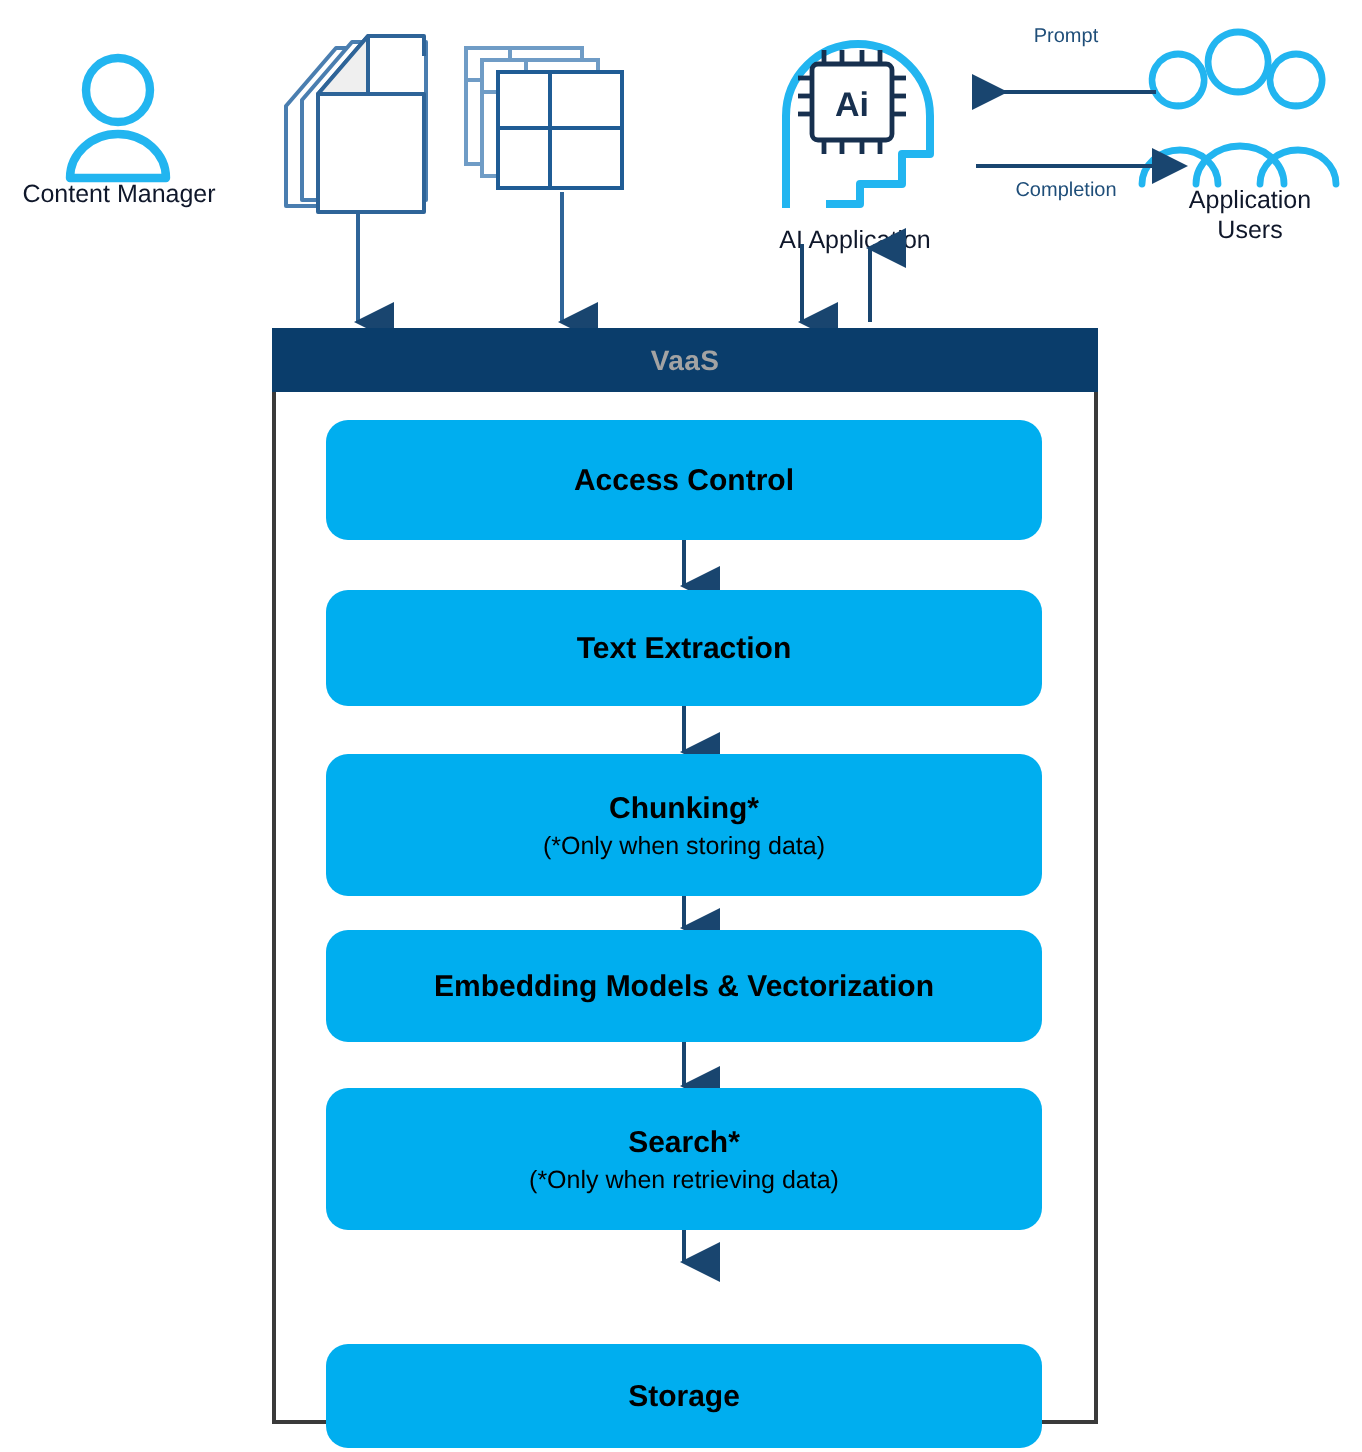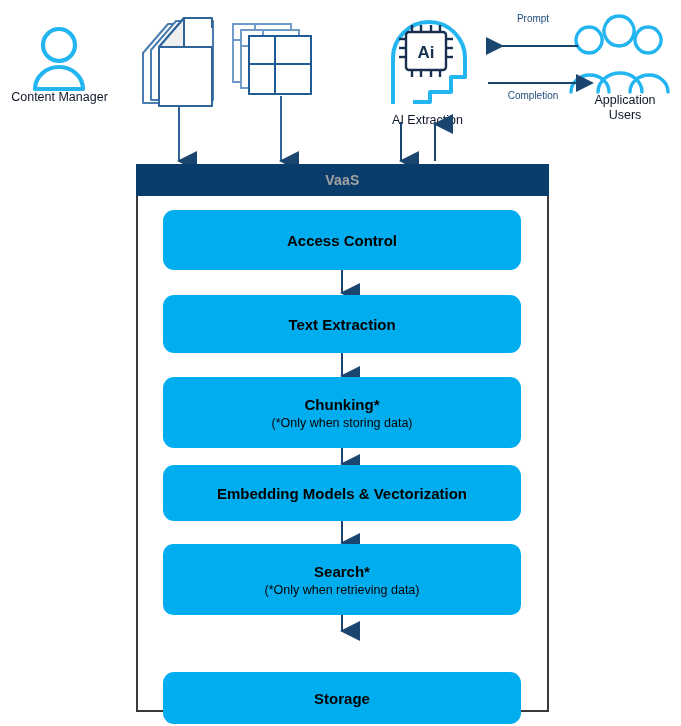--- a/index.html
+++ b/index.html
@@ -143,21 +143,21 @@
       <line x1="440" y1="70" x2="440" y2="77"></line>
       <line x1="406" y1="39" x2="399" y2="39"></line>
       <line x1="406" y1="48" x2="399" y2="48"></line>
       <line x1="406" y1="57" x2="399" y2="57"></line>
       <line x1="446" y1="39" x2="453" y2="39"></line>
       <line x1="446" y1="48" x2="453" y2="48"></line>
       <line x1="446" y1="57" x2="453" y2="57"></line>
     </g>
     <text x="426" y="58" font-family="Liberation Sans, sans-serif" font-size="17" font-weight="bold" fill="#17304F" text-anchor="middle">Ai</text>
   </svg>
-  <div class="actor-label" style="left:370px; top:113px; width:115px;">AI Extraction</div>
+  <div class="actor-label" style="left:370px; top:113px; width:115px;">AI Application</div>
 
   <svg class="overlay" aria-hidden="true">
     <g stroke="#22B5F0" stroke-width="3.4" fill="none" stroke-linecap="round" stroke-linejoin="round">
       <path d="M589 53 a13 13 0 1 1 0.1 0 M571 92 a19 17 0 0 1 38 0"></path>
       <path d="M648 53 a13 13 0 1 1 0.1 0 M630 92 a19 17 0 0 1 38 0"></path>
       <path d="M619 46 a15 15 0 1 1 0.1 0 M598 92 a22 19 0 0 1 44 0"></path>
     </g>
   </svg>
   <div class="actor-label" style="left:570px; top:93px; width:110px;">Application
 Users</div>
@@ -215,21 +215,21 @@
 
   <div class="stage-box" style="top:465px; height:56px;">
     <div class="stage-title">Embedding Models &amp; Vectorization</div>
   </div>
 
   <div class="stage-box" style="top:377px; height:71px;">
     <div class="stage-title">Chunking*</div>
     <div class="stage-sub">(*Only when storing data)</div>
   </div>
 
-  <div class="stage-box" style="top:544px; height:71px;border-radius:10px;">
+  <div class="stage-box" style="top:544px; height:71px;">
     <div class="stage-title">Search*</div>
     <div class="stage-sub">(*Only when retrieving data)</div>
   </div>
 
   <div class="stage-box" style="top:632px; height:52px;margin-top:40px;">
     <div class="stage-title">Storage</div>
   </div>
 
 </div>
 

